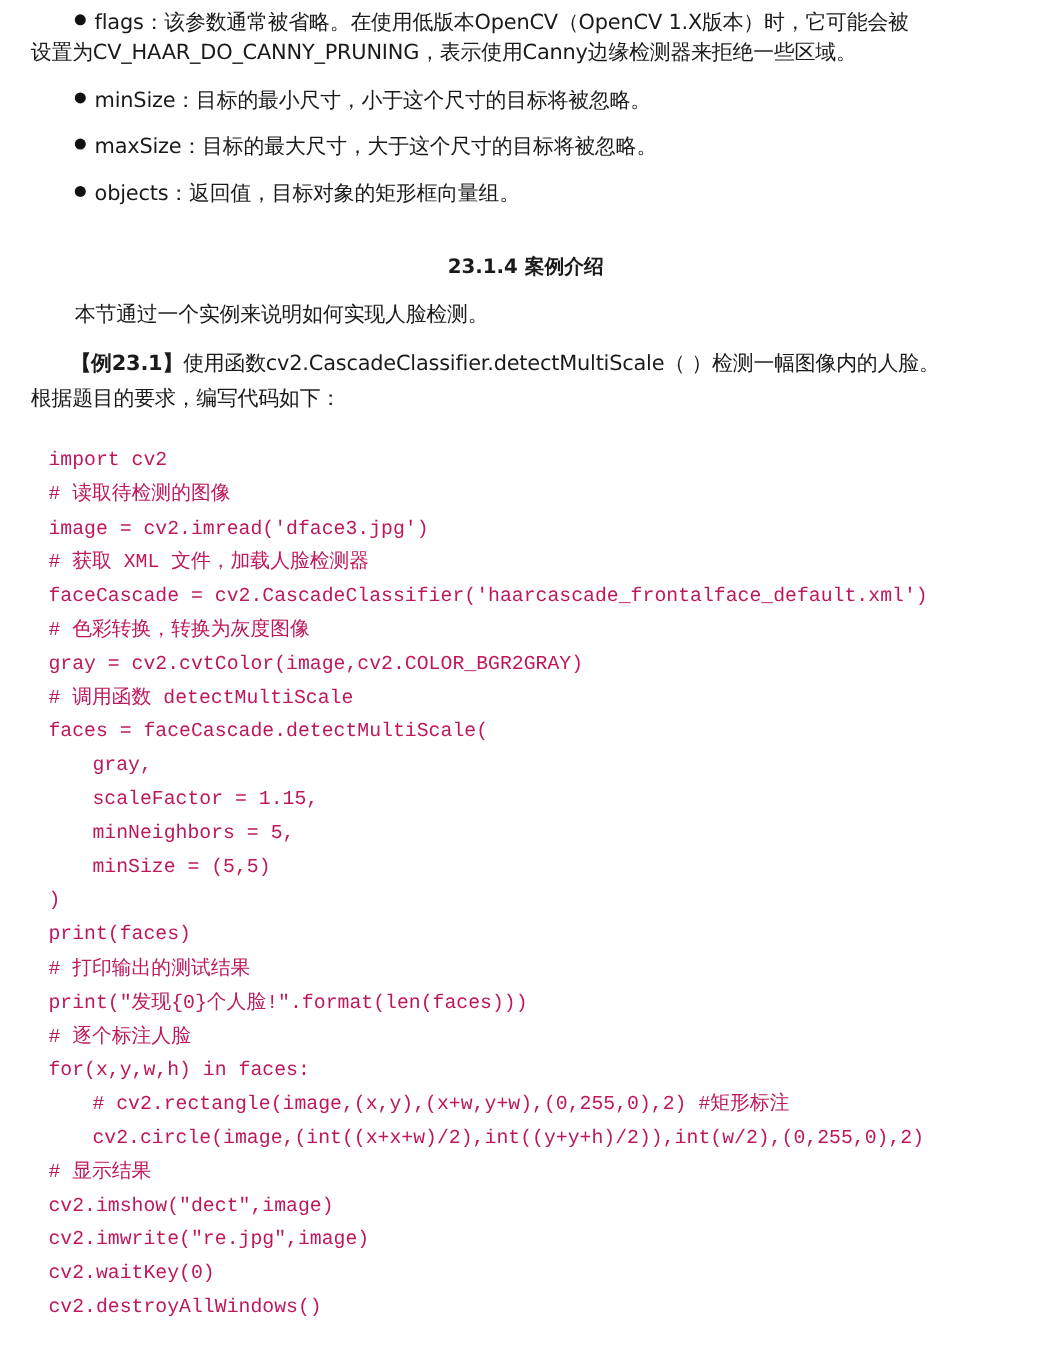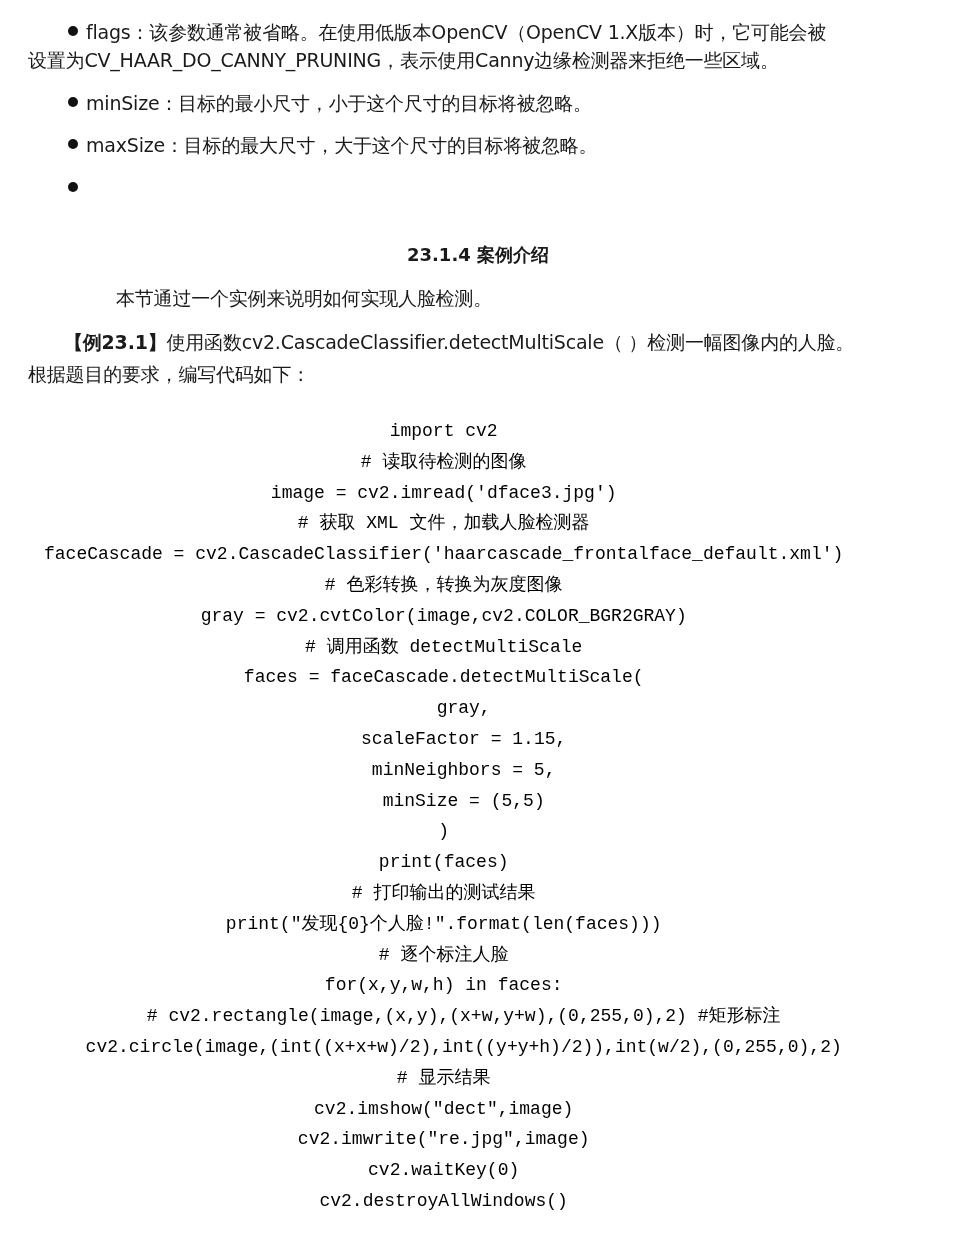--- a/index.html
+++ b/index.html
@@ -11,21 +11,21 @@
       width: 956px;
       height: 1236px;
       position: relative;
       overflow: hidden;
       color: #1a1a1a;
       font-family: "DejaVu Sans", "Liberation Sans", sans-serif;
     }
     .page {
       position: absolute;
       left: 0;
-      top: 12px;
+      top: 0;
       width: 956px;
       height: 1167px;
     }
     .para {
       position: absolute;
       font-size: 19px;
       line-height: 28px;
       white-space: nowrap;
       letter-spacing: -0.2px;
     }
@@ -50,22 +50,21 @@
     }
     .bold {
       font-weight: bold;
     }
     .code {
       position: absolute;
       left: 44px;
       top: 404px;
       font-family: "Liberation Mono", "DejaVu Sans Mono", monospace;
       font-size: 18px;
-      color: #000000;
-      text-align: center;
+      color: #be185d;
     }
     .code-line {
       height: 30.8px;
       line-height: 30.8px;
       white-space: pre;
     }
     .code-line.indent {
       padding-left: 40px;
     }
   </style>
@@ -81,26 +80,26 @@
 
   <div class="para" style="left:68px; top:119px;">
     <span class="bullet"></span><span>maxSize：目标的最大尺寸，大于这个尺寸的目标将被忽略。</span>
   </div>
 
   <div class="para" style="left:68px; top:77px;">
     <span class="bullet"></span><span>minSize：目标的最小尺寸，小于这个尺寸的目标将被忽略。</span>
   </div>
 
   <div class="para" style="left:68px; top:162px;">
-    <span class="bullet"></span>
+    <span class="bullet"></span><span>objects：返回值，目标对象的矩形框向量组。</span>
   </div>
 
   <div class="heading">23.1.4 案例介绍</div>
 
-  <div class="para" style="left:68px; top:272px;margin-left:48px;">本节通过一个实例来说明如何实现人脸检测。</div>
+  <div class="para" style="left:68px; top:272px;">本节通过一个实例来说明如何实现人脸检测。</div>
 
   <div class="para" style="left:64px; top:316px;">
     <span class="bold">【例23.1】</span><span>使用函数cv2.CascadeClassifier.detectMultiScale（ ）检测一幅图像内的人脸。</span>
   </div>
   <div class="para" style="left:28px; top:348px;">根据题目的要求，编写代码如下：</div>
 
   <div class="code">
     <div class="code-line">import cv2</div>
     <div class="code-line"># 读取待检测的图像</div>
     <div class="code-line">image = cv2.imread('dface3.jpg')</div>

